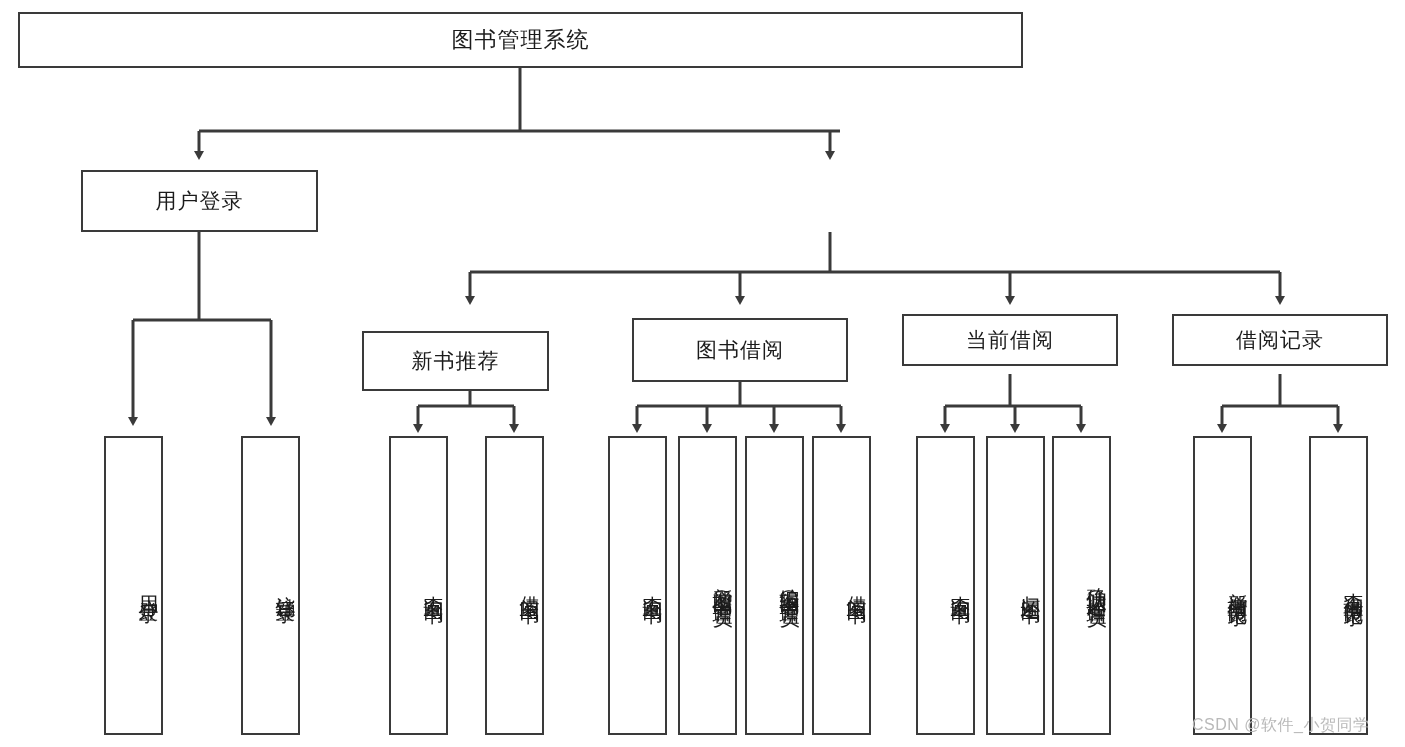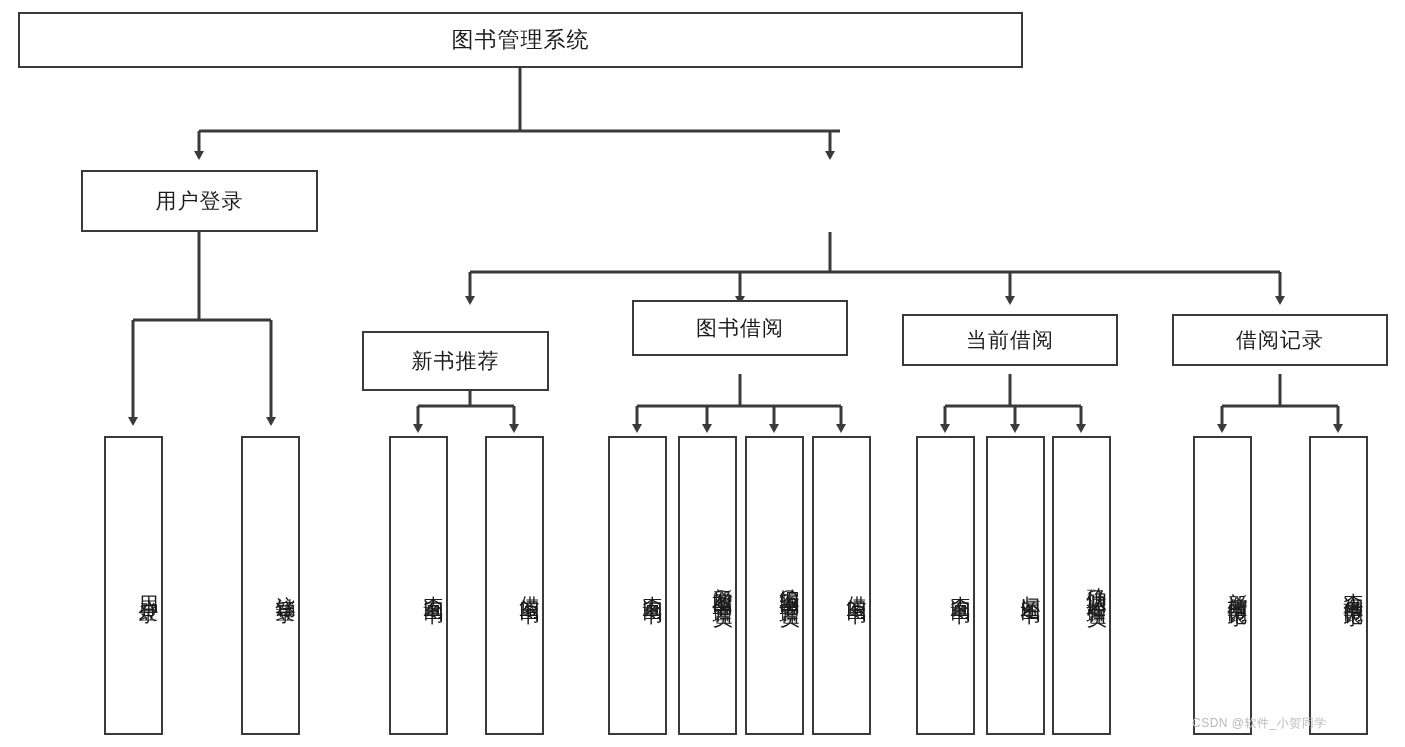--- a/index.html
+++ b/index.html
@@ -58,21 +58,21 @@
     writing-mode: vertical-rl;
     text-orientation: upright;
     display: block;
     white-space: normal;
     text-align: center;
   }
   .watermark {
     position: absolute;
     left: 1192px;
     top: 715px;
-    font-size: 12px;
+    font-size: 16px;
     color: #b9b9b9;
     white-space: nowrap;
     letter-spacing: 0.5px;
   }
 </style>
 </head>
 <body>
 
 <div id="canvas">
 
@@ -130,21 +130,21 @@
     <span>图书管理系统</span>
   </div>
 
   <div class="node horiz" style="left:81px; top:170px; width:237px; height:62px;">
     <span>用户登录</span>
   </div>
 
   <div class="node horiz" style="left:362px; top:331px; width:187px; height:60px;">
     <span>新书推荐</span>
   </div>
-  <div class="node horiz" style="left:632px; top:300px; width:216px; height:56px;">
+  <div class="node horiz" style="left:632px; top:318px; width:216px; height:64px;">
     <span>图书借阅</span>
   </div>
   <div class="node horiz" style="left:902px; top:314px; width:216px; height:52px;">
     <span>当前借阅</span>
   </div>
   <div class="node horiz" style="left:1172px; top:314px; width:216px; height:52px;">
     <span>借阅记录</span>
   </div>
 
   <div class="node vert" style="left:104px; top:436px; width:59px; height:299px;">

